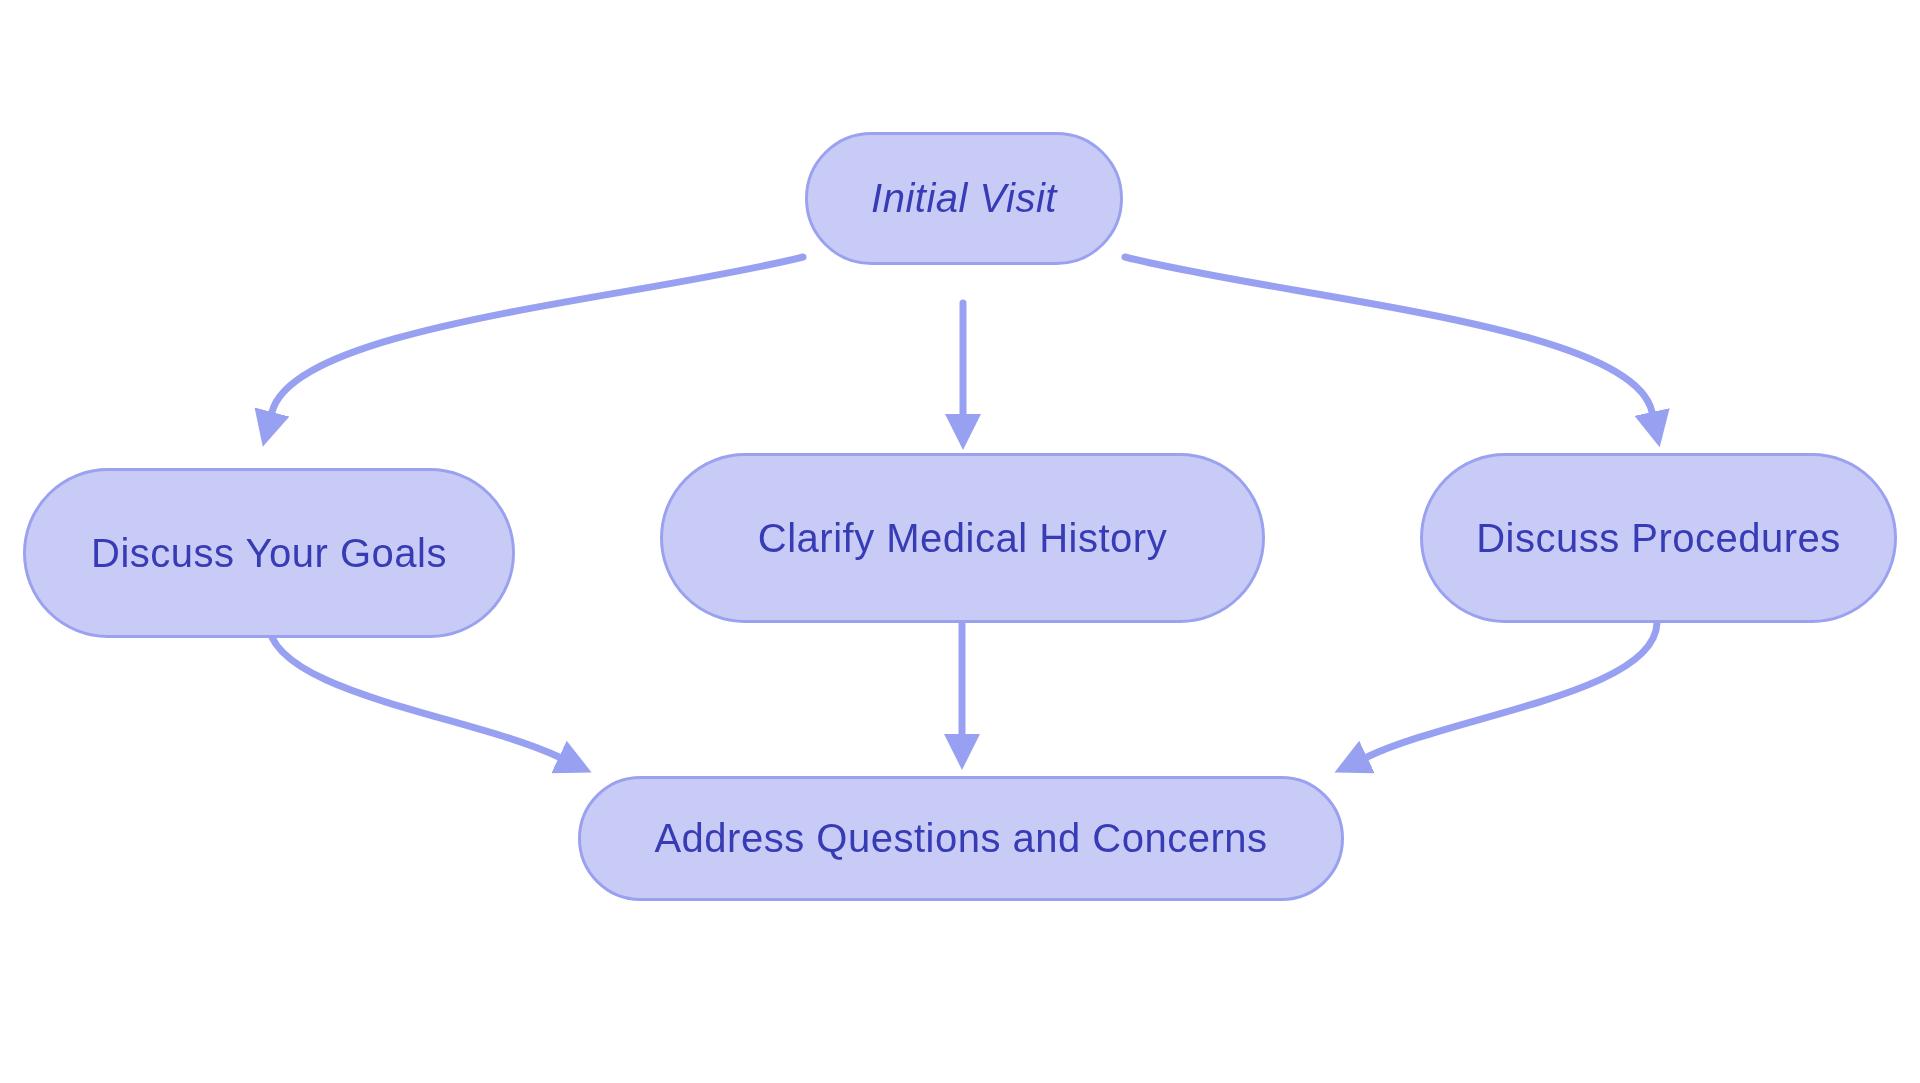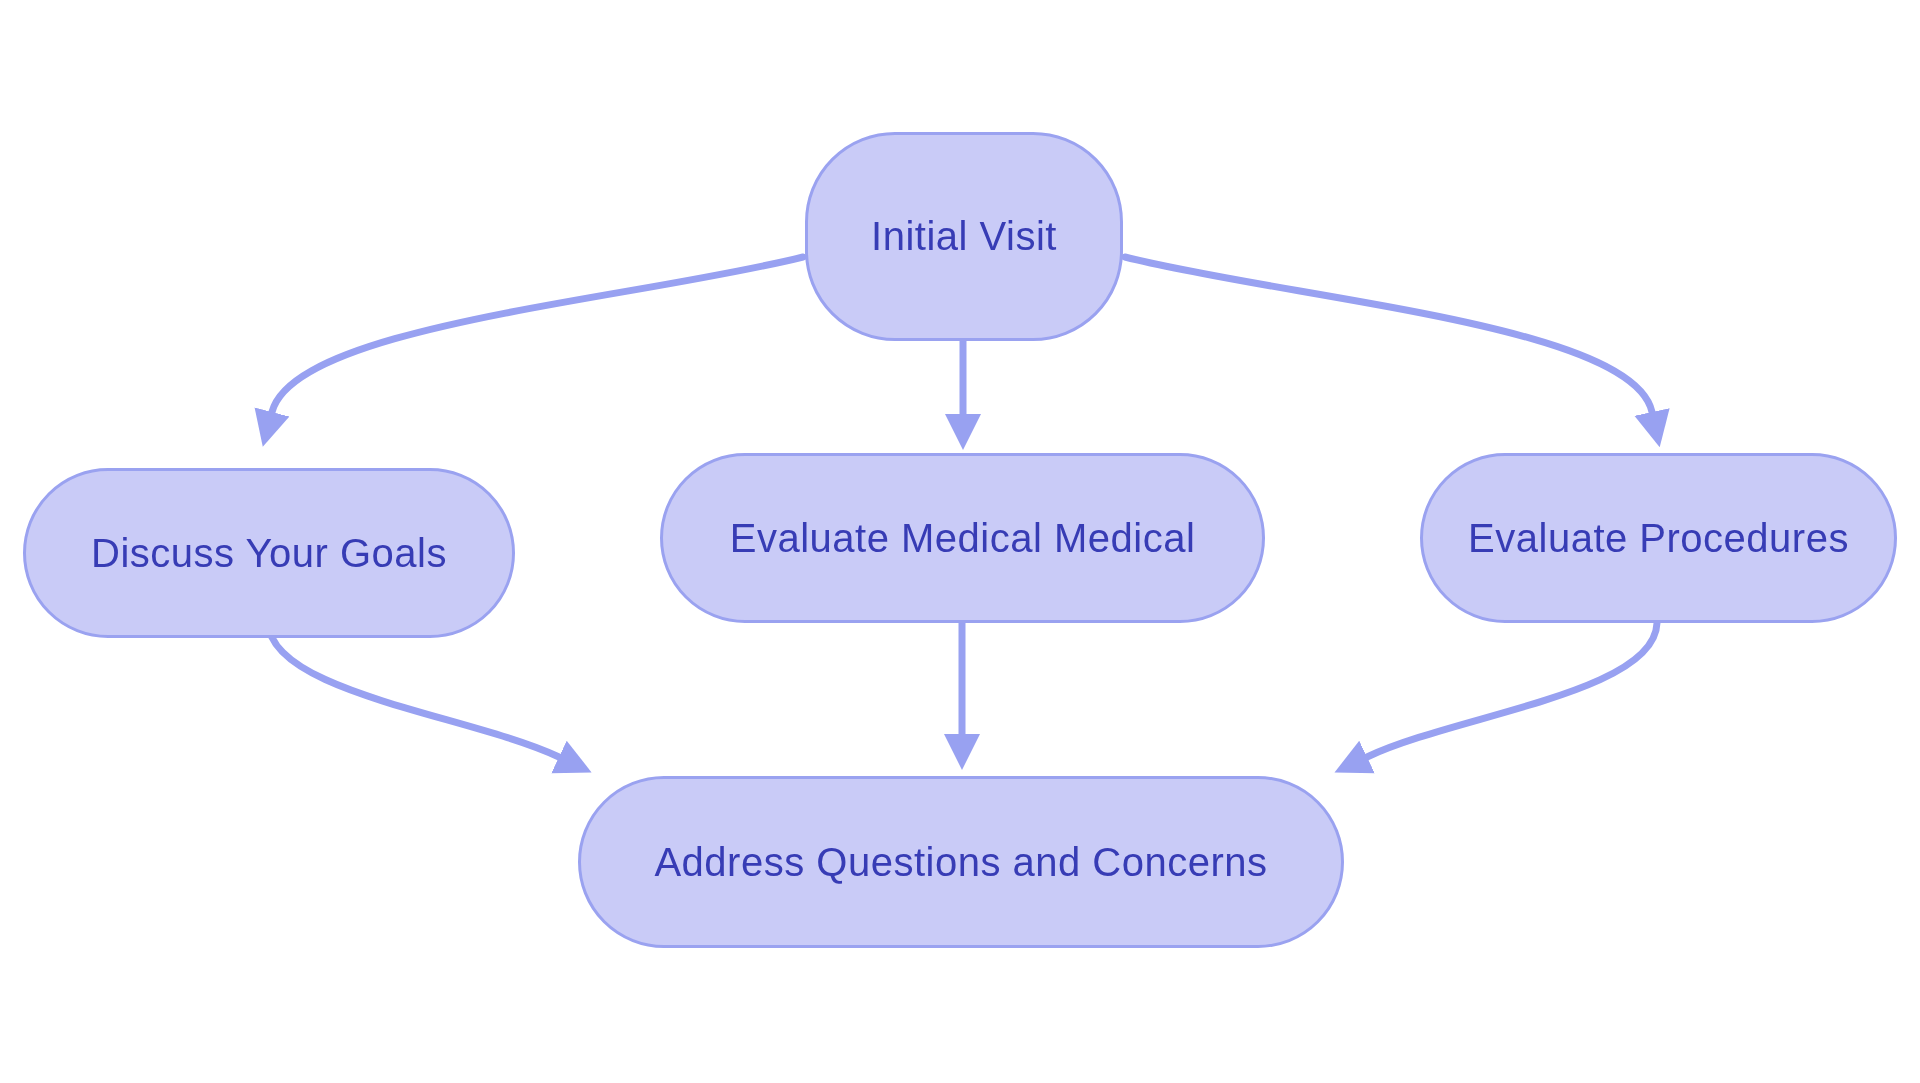--- a/index.html
+++ b/index.html
@@ -35,25 +35,25 @@
     justify-content: center;
     text-align: center;
   }
   .node .label {
     color: #373cb5;
     font-size: 40px;
     font-weight: 400;
     letter-spacing: 0.5px;
     white-space: nowrap;
   }
-  #node-initial-visit      { left: 805px;  top: 132px; width: 318px; height: 209px; }
+  #node-initial-visit      { left: 805px;  top: 132px; width: 318px; height: 133px; font-style: italic; }
   #node-discuss-goals      { left: 23px;   top: 468px; width: 492px; height: 170px; }
   #node-evaluate-history   { left: 660px;  top: 453px; width: 605px; height: 170px; }
   #node-clarify-procedures { left: 1420px; top: 453px; width: 477px; height: 170px; }
-  #node-address-questions  { left: 578px;  top: 776px; width: 766px; height: 172px; }
+  #node-address-questions  { left: 578px;  top: 776px; width: 766px; height: 125px; }
   .edge {
     fill: none;
     stroke: #98a1f1;
     stroke-width: 7px;
     stroke-linecap: round;
   }
 </style>
 </head>
 <body>
 
@@ -75,24 +75,24 @@
 
   <div class="node" id="node-initial-visit">
     <span class="label">Initial Visit</span>
   </div>
 
   <div class="node" id="node-discuss-goals">
     <span class="label">Discuss Your Goals</span>
   </div>
 
   <div class="node" id="node-evaluate-history">
-    <span class="label">Evaluate Medical Medical</span>
+    <span class="label">Clarify Medical History</span>
   </div>
 
   <div class="node" id="node-clarify-procedures">
-    <span class="label">Evaluate Procedures</span>
+    <span class="label">Discuss Procedures</span>
   </div>
 
   <div class="node" id="node-address-questions">
     <span class="label">Address Questions and Concerns</span>
   </div>
 
 </div>
 
 </body></html>

